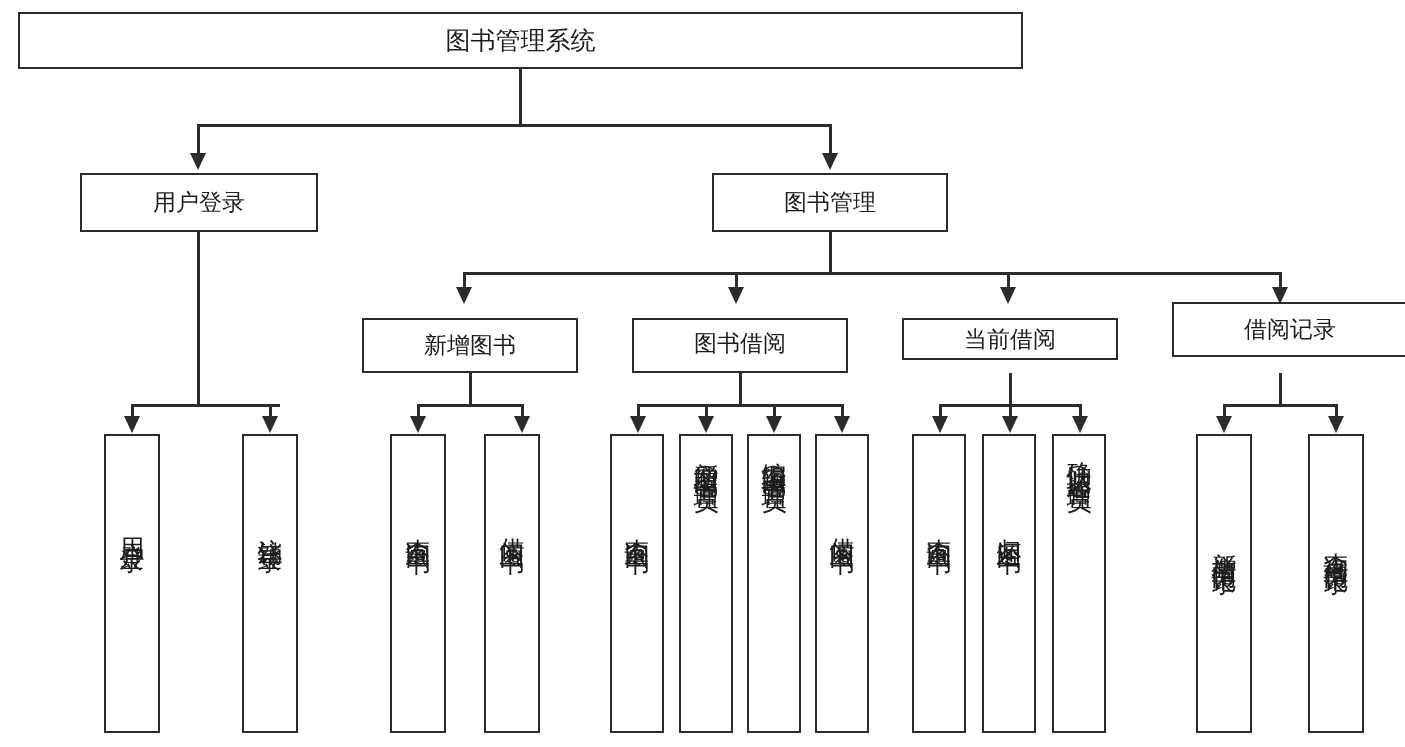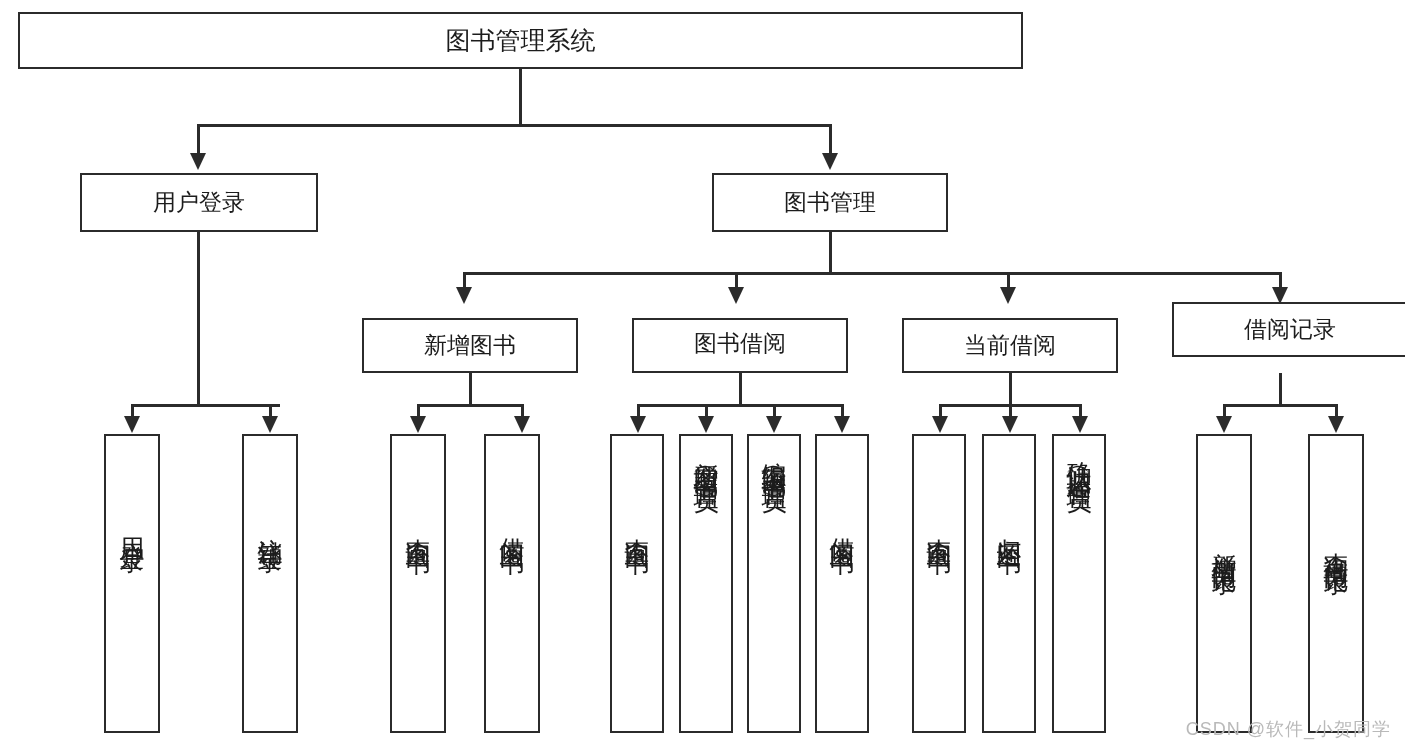--- a/index.html
+++ b/index.html
@@ -131,21 +131,21 @@
   <div class="arrow" style="left:1000px; top:287px;"></div>
   <div class="conn v-line" style="left:1279px; top:272px; height:17px;"></div>
   <div class="arrow" style="left:1272px; top:287px;"></div>
 
   <div class="node branch" style="left:362px; top:318px; width:216px; height:55px;">
     <span class="node-label">新增图书</span>
   </div>
   <div class="node branch" style="left:632px; top:318px; width:216px; height:55px;font-family:Liberation Mono, monospace;">
     <span class="node-label">图书借阅</span>
   </div>
-  <div class="node branch" style="left:902px; top:318px; width:216px; height:55px;">
+  <div class="node branch" style="left:902px; top:318px; width:216px; height:42px;">
     <span class="node-label">当前借阅</span>
   </div>
   <div class="node branch" style="left:1172px; top:302px; width:236px; height:55px;">
     <span class="node-label">借阅记录</span>
   </div>
 
   <div class="conn v-line" style="left:469px; top:373px; height:33px;"></div>
   <div class="conn h-line" style="left:418px; top:404px; width:104px;"></div>
   <div class="conn v-line" style="left:417px; top:404px; height:14px;"></div>
   <div class="arrow" style="left:410px; top:416px;"></div>
@@ -216,15 +216,14 @@
     <span class="node-label">确认归还（管理员）</span>
   </div>
 
   <div class="node leaf leaf-low" style="left:1196px; top:434px; width:56px; height:299px;">
     <span class="node-label">新增借阅记录</span>
   </div>
   <div class="node leaf leaf-low" style="left:1308px; top:434px; width:56px; height:299px;">
     <span class="node-label">查询借阅记录</span>
   </div>
 
-  <div id="watermark">CSDN @软件_小贺同学</div>
 
 </div>
 
 </body></html>

